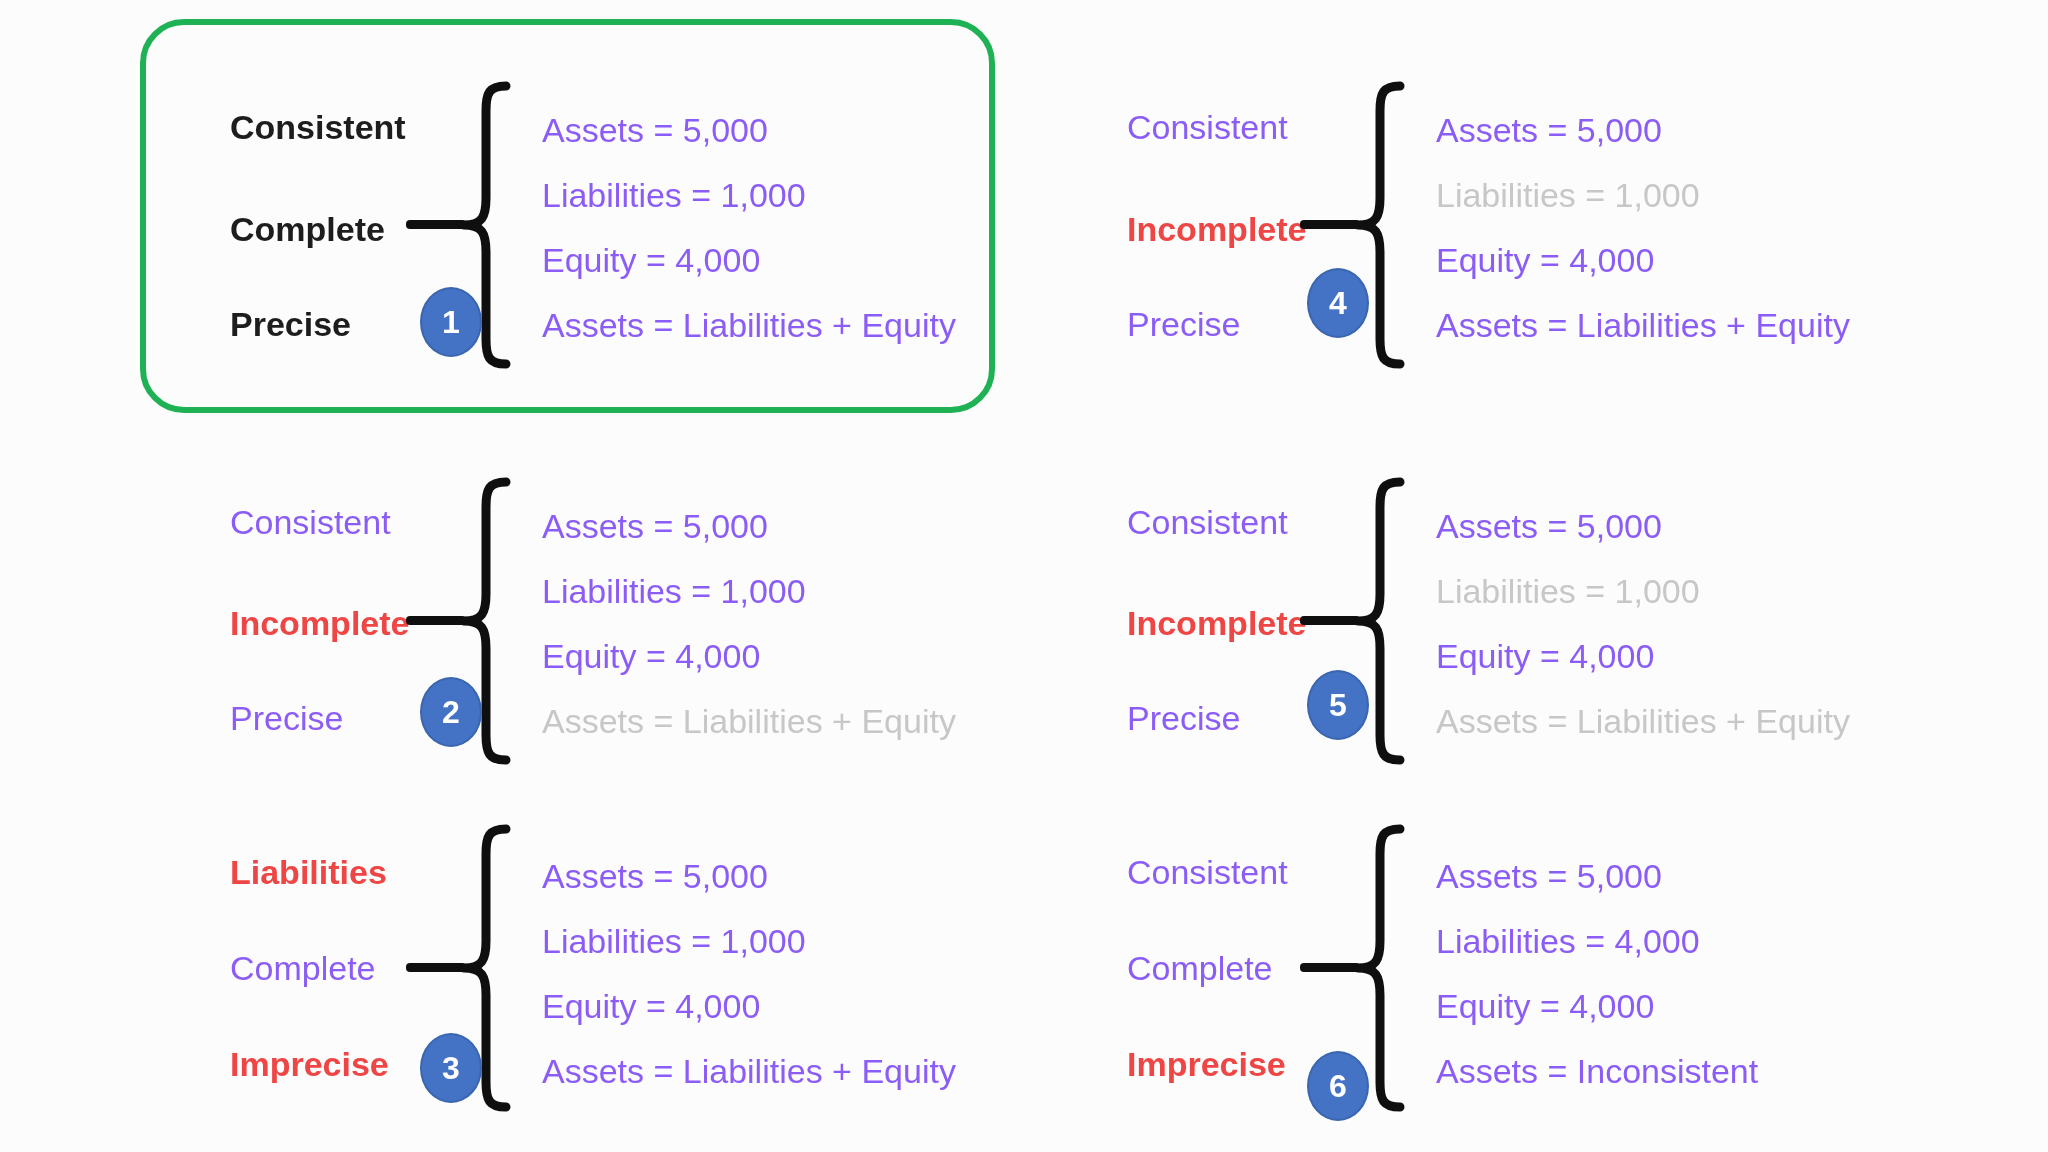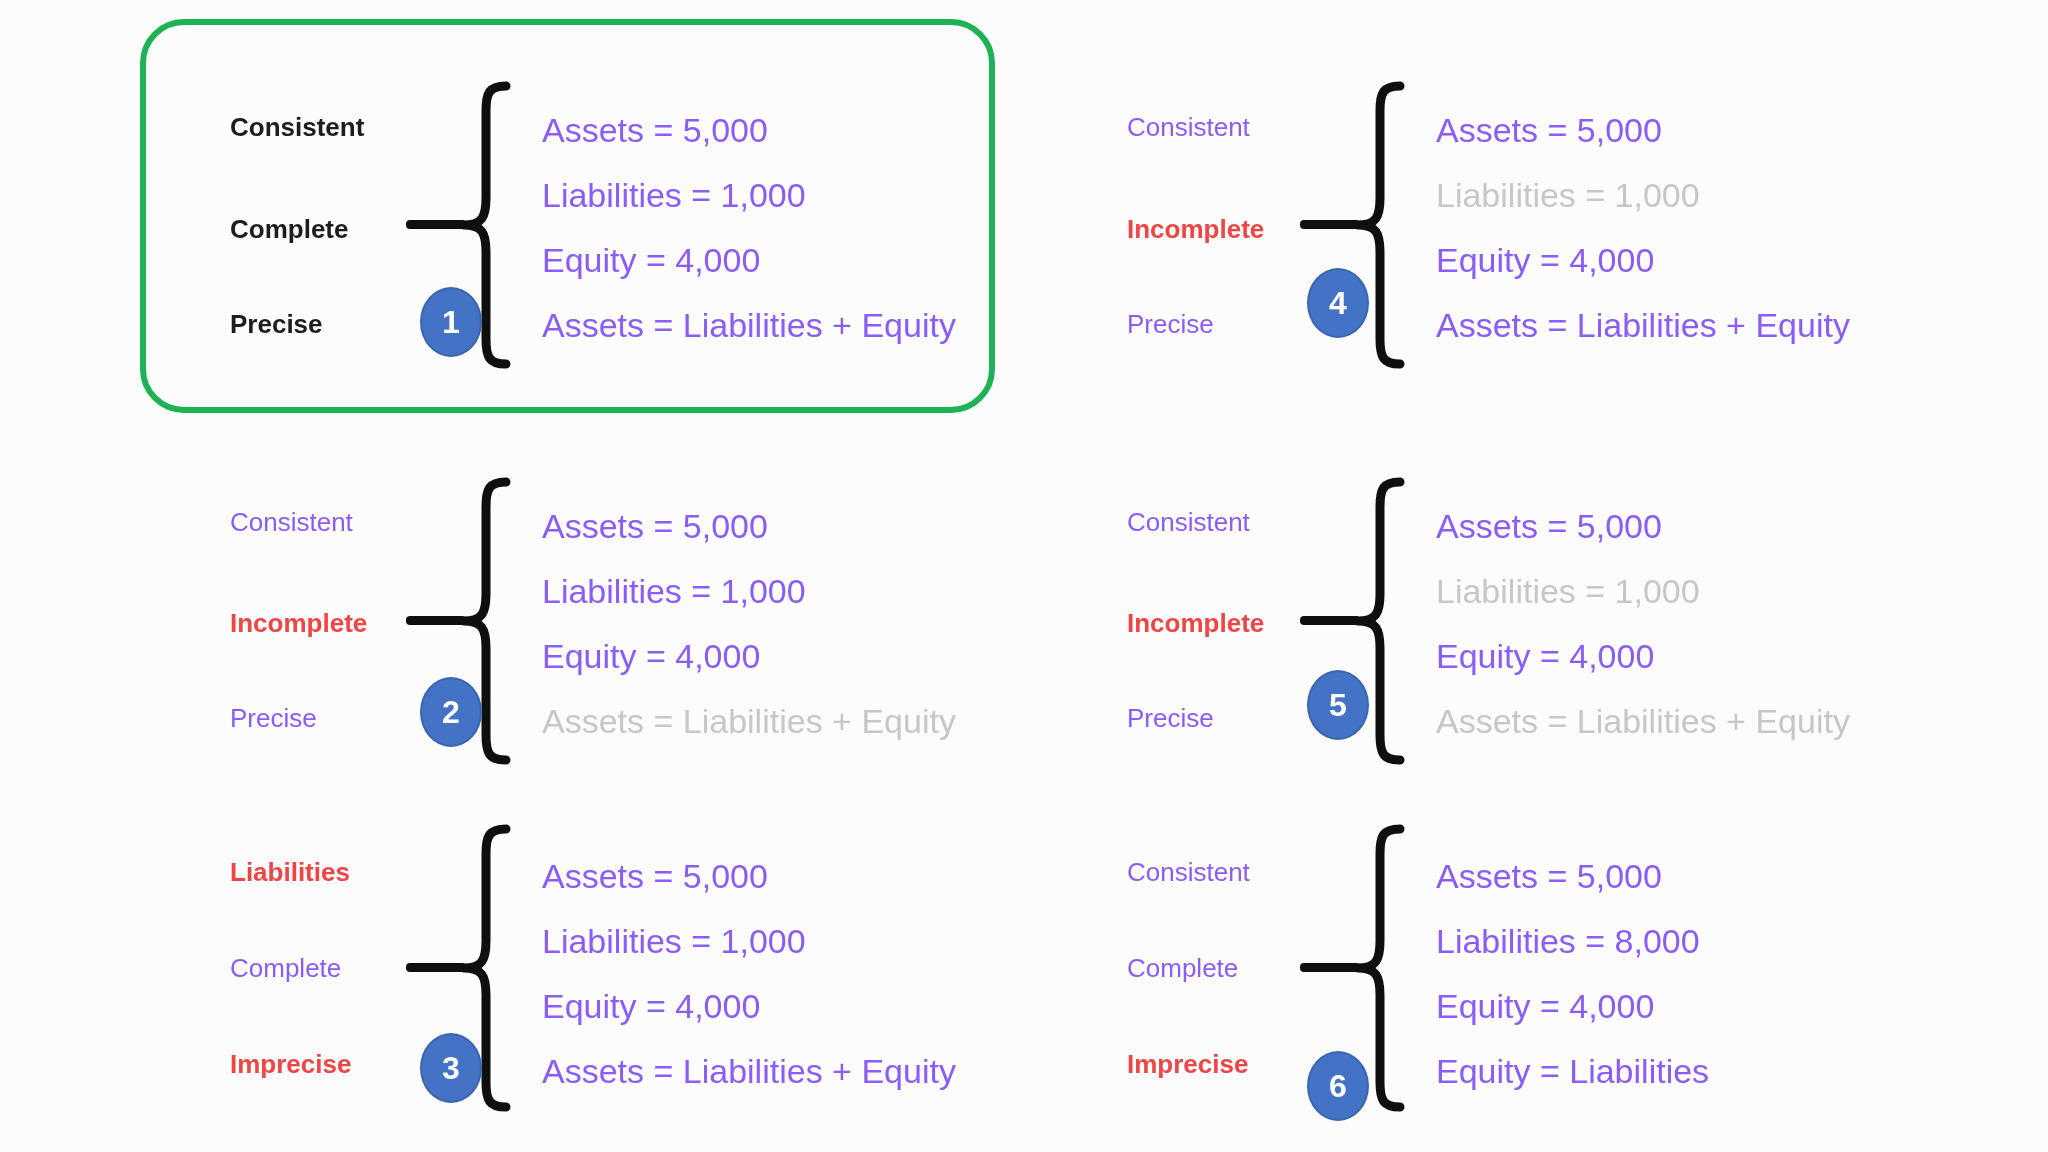--- a/index.html
+++ b/index.html
@@ -17,21 +17,21 @@
     left:140px; top:19px;
     width:855px; height:394px;
     border:6px solid #1fb254;
     border-radius:44px;
     box-sizing:border-box;
     background:transparent;
   }
   .lbl{
     position:absolute;
     height:48px; line-height:48px;
-    font-size:26px;
+    font-size:34px;
     white-space:nowrap;
     color:#1d1d1d;
   }
   .eq{
     position:absolute;
     height:48px; line-height:48px;
     font-size:34px;
     white-space:nowrap;
     color:#1d1d1d;
   }
@@ -156,18 +156,18 @@
   <div>
     <div class="lbl" style="left:1127px;top:848px" data-state="black">Consistent</div>
     <div class="lbl" style="left:1127px;top:944px" data-state="black">Complete</div>
     <div class="lbl" style="left:1127px;top:1040px" data-state="red">Imprecise</div>
     <div class="conn" style="left:1300px;top:963px"></div>
     <svg class="brace" style="left:1350px;top:823px" viewBox="0 0 60 290" preserveAspectRatio="none">
         <use href="#brace-shape"></use>
       </svg>
     <div class="num" style="left:1307px;top:1051px">6</div>
     <div class="eq" style="left:1436px;top:852px" data-state="black">Assets = 5,000</div>
-    <div class="eq" style="left:1436px;top:917px" data-state="black">Liabilities = 8,000</div>
+    <div class="eq" style="left:1436px;top:917px" data-state="black">Liabilities = 4,000</div>
     <div class="eq" style="left:1436px;top:982px" data-state="black">Equity = 4,000</div>
-    <div class="eq" style="left:1436px;top:1047px" data-state="black">Equity = Liabilities</div>
+    <div class="eq" style="left:1436px;top:1047px" data-state="black">Assets = Inconsistent</div>
   </div>
 
 </div>
 
 </body></html>

